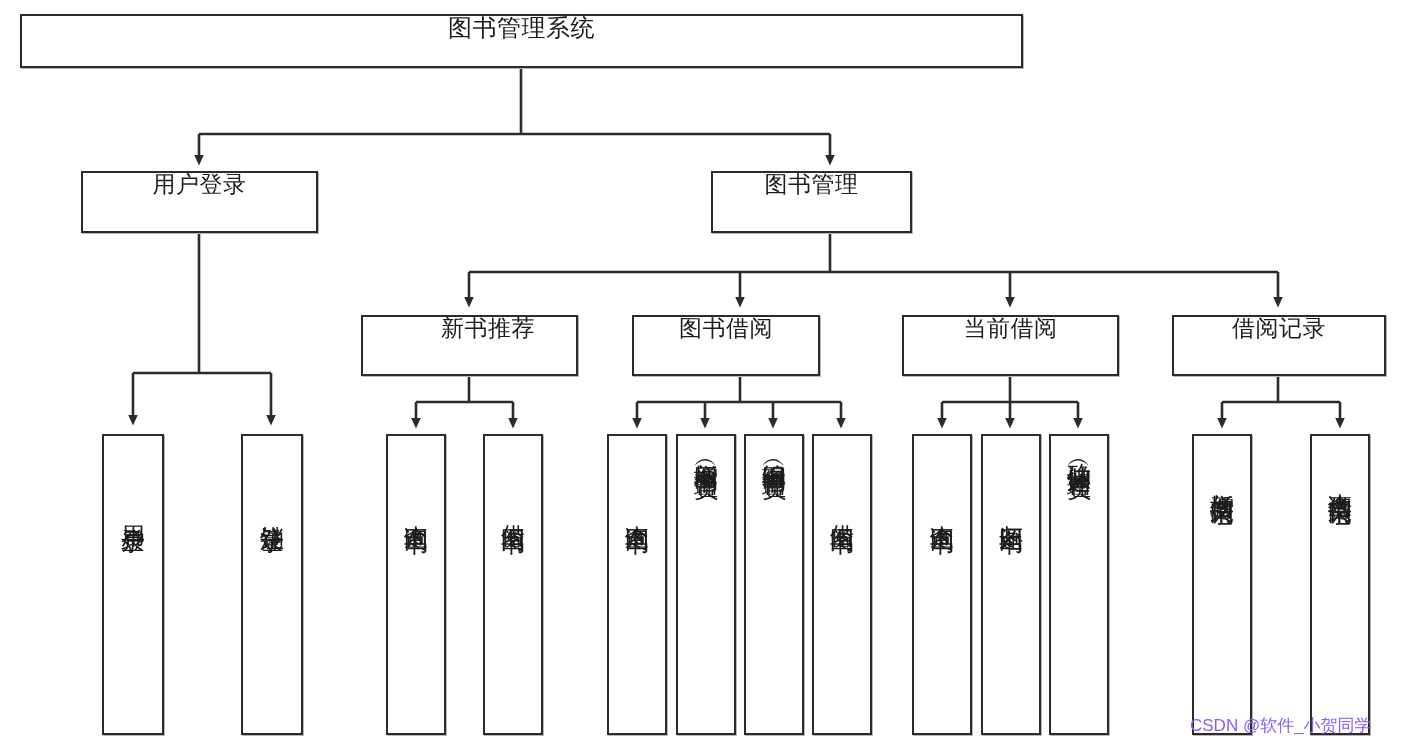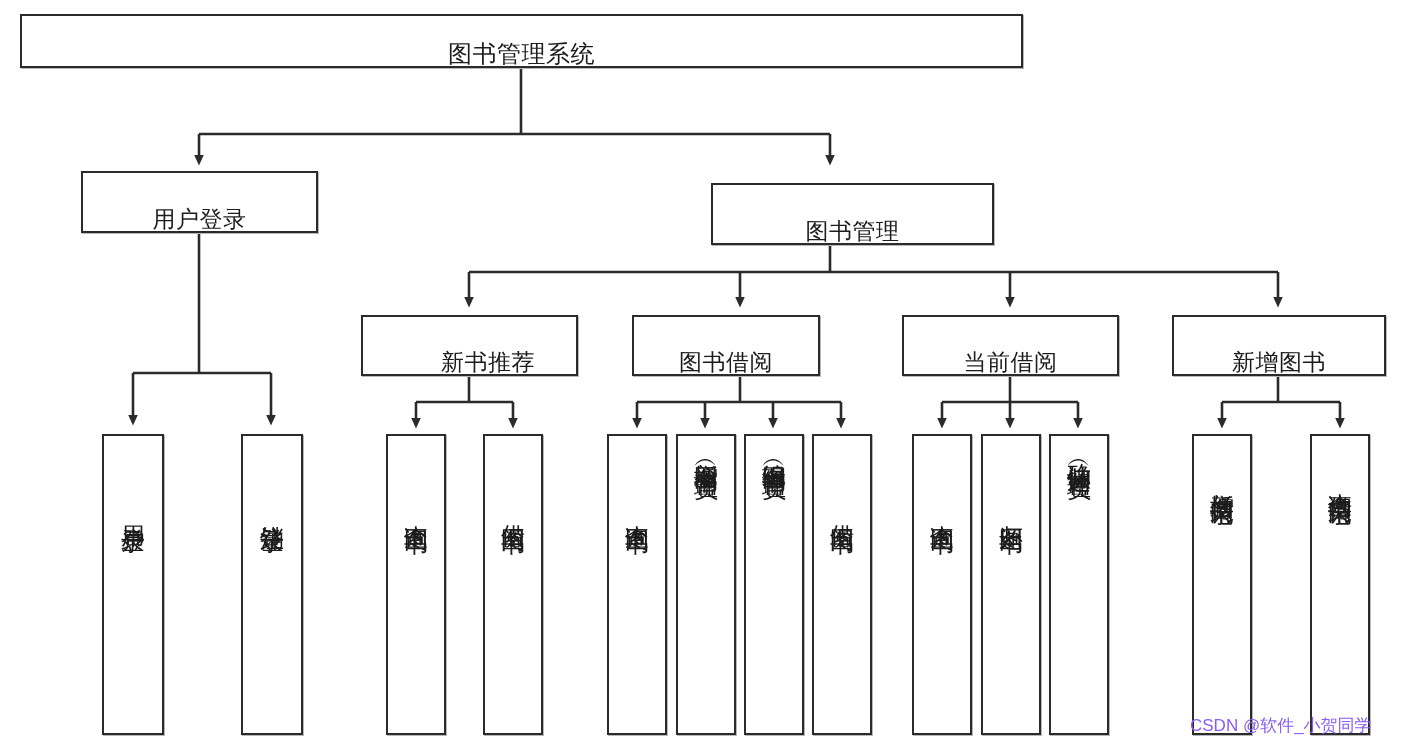--- a/index.html
+++ b/index.html
@@ -22,21 +22,21 @@
     width: 1405px;
     height: 747px;
   }
   .node {
     position: absolute;
     box-sizing: border-box;
     background: #ffffff;
     border: 2px solid #2b2b2b;
     box-shadow: 1px 1px 0 0 #b8b8b8;
     display: flex;
-    align-items: flex-end;
+    align-items: flex-start;
     justify-content: center;
     color: #1c1c1c;
   }
   .node .label {
     text-align: center;
     line-height: 1.02;
     white-space: nowrap;
   }
   .node.horiz .label {
     font-size: 23px;
@@ -122,35 +122,35 @@
     </g>
   </svg>
 
   <div class="node horiz root" style="left:20px; top:14px; width:1003px; height:54px;">
     <span class="label">图书管理系统</span>
   </div>
 
   <div class="node horiz" style="left:81px; top:171px; width:237px; height:62px;">
     <span class="label">用户登录</span>
   </div>
-  <div class="node horiz" style="left:711px; top:183px; width:283px; height:62px;">
+  <div class="node horiz" style="left:711px; top:171px; width:201px; height:62px;">
     <span class="label">图书管理</span>
   </div>
 
   <div class="node horiz" style="left:361px; top:315px; width:217px; height:61px;padding-left:37px;">
     <span class="label">新书推荐</span>
   </div>
   <div class="node horiz" style="left:632px; top:315px; width:188px; height:61px;">
     <span class="label">图书借阅</span>
   </div>
   <div class="node horiz" style="left:902px; top:315px; width:217px; height:61px;">
     <span class="label">当前借阅</span>
   </div>
   <div class="node horiz" style="left:1172px; top:315px; width:214px; height:61px;">
-    <span class="label">新增图书</span>
+    <span class="label">借阅记录</span>
   </div>
 
   <div class="node vert" style="left:102px; top:434px; width:62px; height:301px; padding-top:70px;">
     <span class="label">用户登录</span>
   </div>
   <div class="node vert" style="left:241px; top:434px; width:62px; height:301px; padding-top:70px;">
     <span class="label">注销登录</span>
   </div>
 
   <div class="node vert" style="left:386px; top:434px; width:60px; height:301px; padding-top:70px;">

